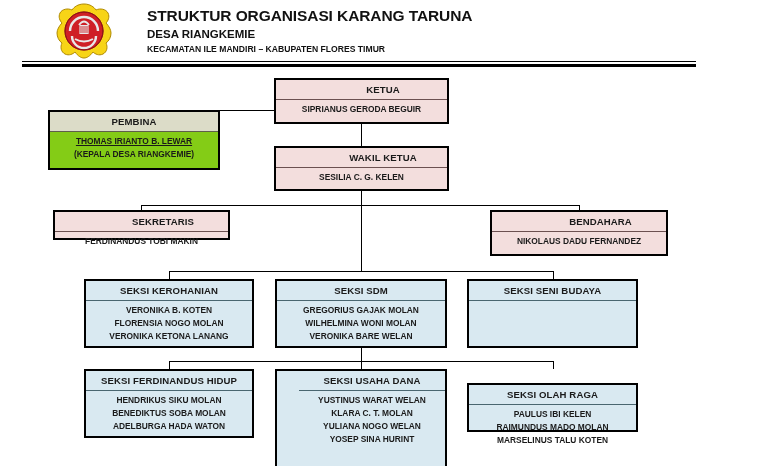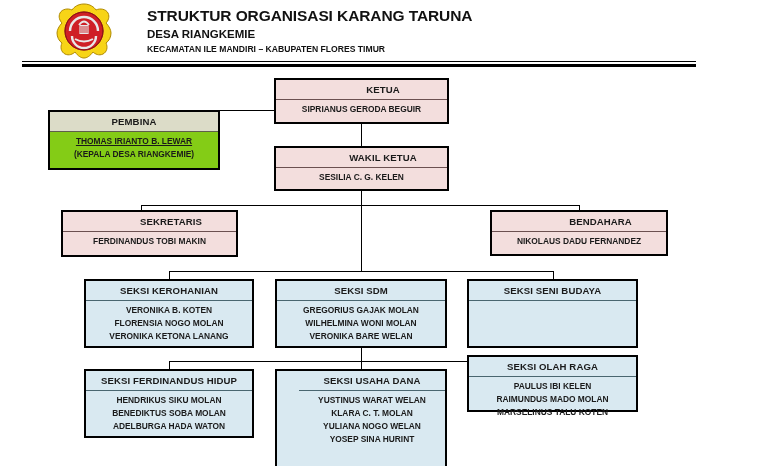--- a/index.html
+++ b/index.html
@@ -169,21 +169,21 @@
     </div>
   </div>
 
   <div class="box c-pink" style="left:274px; top:146px; width:175px; height:45px;">
     <div class="hd">WAKIL KETUA</div>
     <div class="bd">
       <div class="nm">SESILIA C. G. KELEN</div>
     </div>
   </div>
 
-  <div class="box c-pink" style="left:61px; top:210px; width:177px; height:47px;">
+  <div class="box c-pink" style="left:53px; top:210px; width:177px; height:30px;">
     <div class="hd">SEKRETARIS</div>
     <div class="bd">
       <div class="nm">FERDINANDUS TOBI MAKIN</div>
     </div>
   </div>
 
   <div class="box c-pink" style="left:490px; top:210px; width:178px; height:46px;">
     <div class="hd">BENDAHARA</div>
     <div class="bd">
       <div class="nm">NIKOLAUS DADU FERNANDEZ</div>
@@ -224,21 +224,21 @@
   <div class="box c-blue" style="left:275px; top:369px; width:172px; height:106px;padding-left:22px;">
     <div class="hd">SEKSI USAHA DANA</div>
     <div class="bd">
       <div class="nm">YUSTINUS WARAT WELAN</div>
       <div class="nm">KLARA C. T. MOLAN</div>
       <div class="nm">YULIANA NOGO WELAN</div>
       <div class="nm">YOSEP SINA HURINT</div>
     </div>
   </div>
 
-  <div class="box c-blue" style="left:467px; top:355px; width:171px; height:57px;">
+  <div class="box c-blue" style="left:467px; top:383px; width:171px; height:49px;">
     <div class="hd">SEKSI OLAH RAGA</div>
     <div class="bd">
       <div class="nm">PAULUS IBI KELEN</div>
       <div class="nm">RAIMUNDUS MADO MOLAN</div>
       <div class="nm">MARSELINUS TALU KOTEN</div>
     </div>
   </div>
 
 </div>
 

